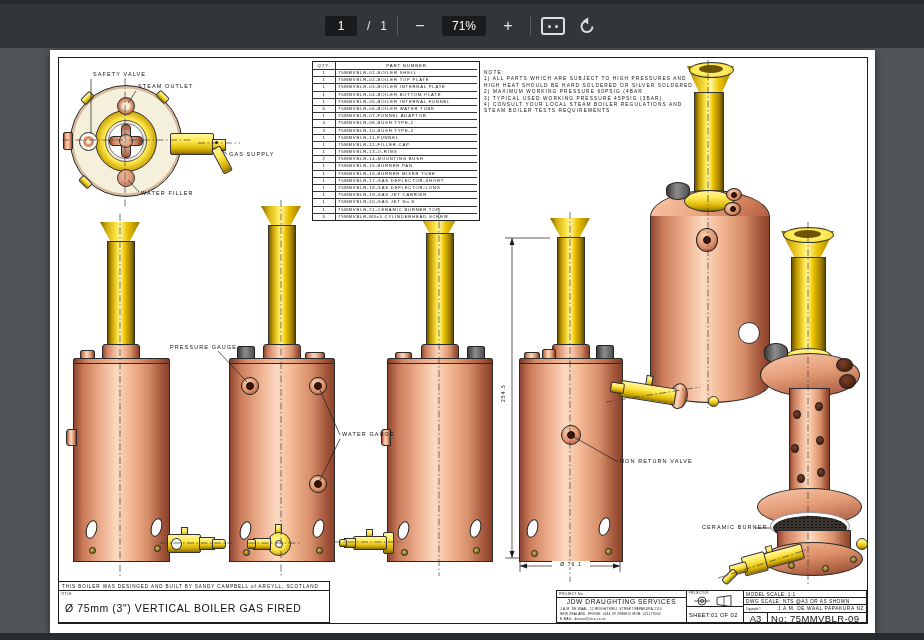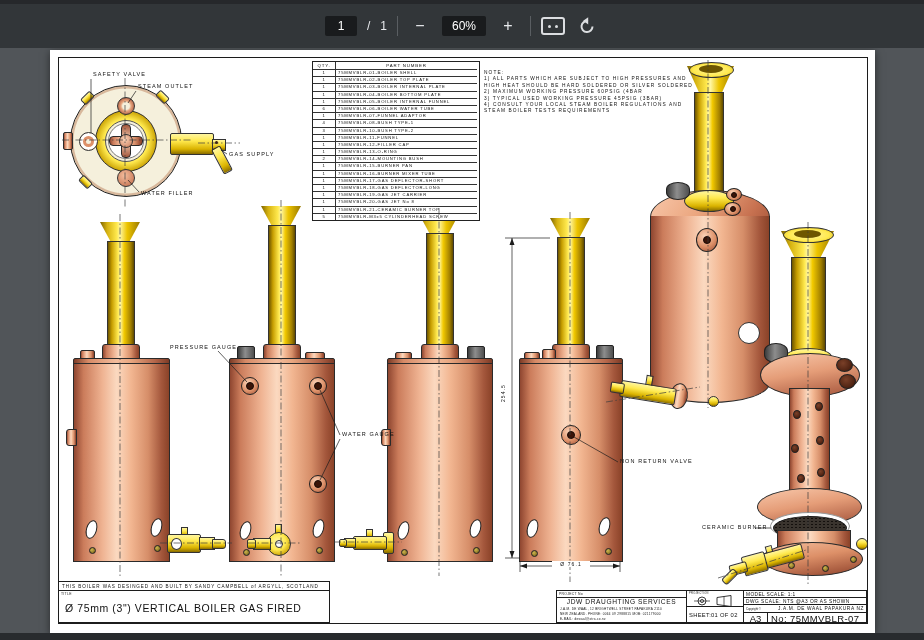--- a/index.html
+++ b/index.html
@@ -56,21 +56,21 @@
 <div class="screen">
 
   <div class="topbar">
     <div class="topstrip"></div>
     <div class="tools">
       <span class="numbox">1</span>
       <span>/</span>
       <span>1</span>
       <span class="sep"></span>
       <button class="tbtn">−</button>
-      <span class="numbox" style="min-width:36px">60%</span>
+      <span class="numbox" style="min-width:36px">71%</span>
       <button class="tbtn">+</button>
       <span class="sep"></span>
       <button class="tbtn">
           <span class="fit-ic">
             <i></i>
             <i></i>
           </span>
         </button>
       <button class="tbtn">
         <svg width="18" height="18" viewBox="0 0 18 18">
@@ -436,18 +436,18 @@
       <div style="position:absolute;left:2px;top:1px;font-size:4.8px;letter-spacing:.5px;color:#111;white-space:nowrap;">DWG SCALE: NTS @A3 OR AS SHOWN</div>
     </div>
     <div class="tb" style="left:693px;top:554px;width:124px;height:9px;">
       <div style="position:absolute;left:2px;top:2px;font-size:2.8px;color:#111;white-space:nowrap;">Copyright ©</div>
       <div style="position:absolute;right:2px;top:1px;font-size:4.8px;letter-spacing:.6px;color:#111;white-space:nowrap;">J.A.M. DE WAAL PAPAKURA NZ</div>
     </div>
     <div class="tb" style="left:693px;top:562px;width:25px;height:11px;">
       <div style="position:absolute;left:0;top:0;width:100%;text-align:center;font-size:9.5px;color:#111;">A3</div>
     </div>
     <div class="tb" style="left:717px;top:562px;width:100px;height:11px;">
-      <div style="position:absolute;left:3px;top:0;font-size:9.5px;letter-spacing:.4px;color:#111;white-space:nowrap;">No: 75MMVBLR-07</div>
+      <div style="position:absolute;left:3px;top:0;font-size:9.5px;letter-spacing:.4px;color:#111;white-space:nowrap;">No: 75MMVBLR-09</div>
     </div>
   </div>
 
   <div class="botbar"></div>
 </div>
 
 </body></html>

